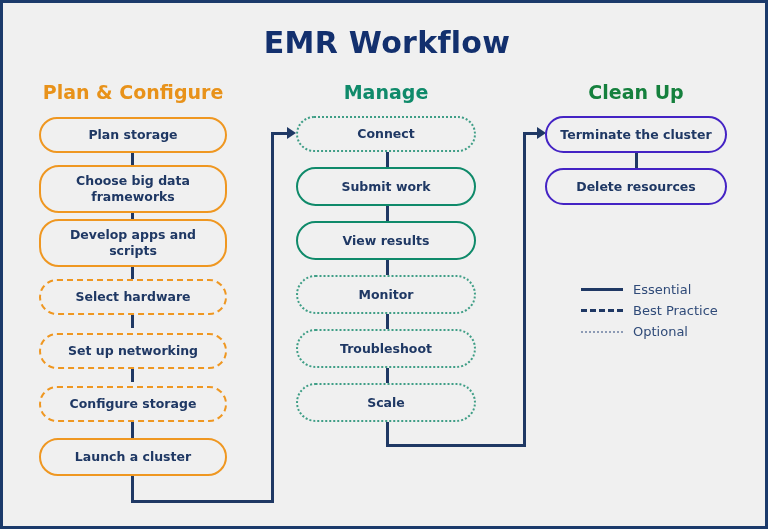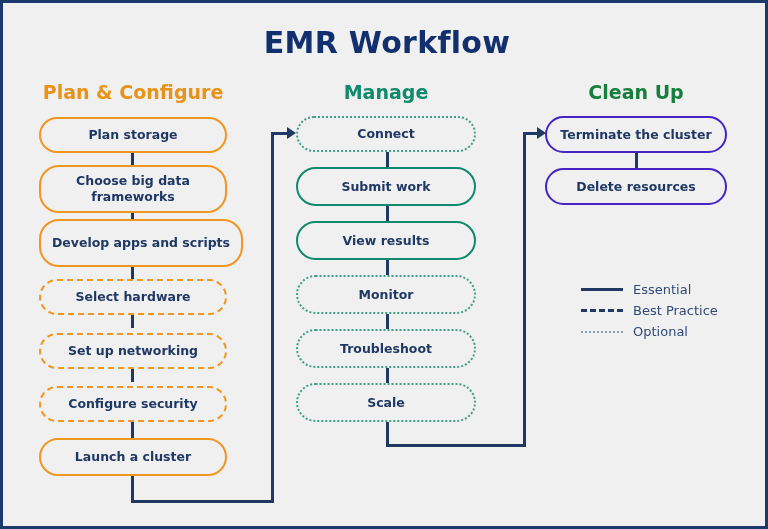--- a/index.html
+++ b/index.html
@@ -112,27 +112,27 @@
   <div class="conn v" style="left:128px;top:209px;height:14px;"></div>
   <div class="conn v" style="left:128px;top:263px;height:14px;"></div>
   <div class="conn v" style="left:128px;top:311px;height:14px;"></div>
   <div class="conn v" style="left:128px;top:365px;height:14px;"></div>
   <div class="conn v" style="left:128px;top:419px;height:16px;"></div>
 
   <div class="node essential-orange" style="left:36px;top:114px;width:188px;height:36px;">Plan storage</div>
 
   <div class="node essential-orange two-line" style="left:36px;top:162px;width:188px;height:48px;">Choose big data frameworks</div>
 
-  <div class="node essential-orange two-line" style="left:36px;top:216px;width:204px;height:48px;">Develop apps and scripts</div>
+  <div class="node essential-orange two-line" style="left:36px;top:216px;width:188px;height:48px;">Develop apps and scripts</div>
 
   <div class="node best-orange" style="left:36px;top:276px;width:188px;height:36px;">Select hardware</div>
 
   <div class="node best-orange" style="left:36px;top:330px;width:188px;height:36px;">Set up networking</div>
 
-  <div class="node best-orange" style="left:36px;top:383px;width:188px;height:36px;">Configure security</div>
+  <div class="node best-orange" style="left:36px;top:383px;width:188px;height:36px;">Configure storage</div>
 
   <div class="node essential-orange" style="left:36px;top:435px;width:188px;height:38px;">Launch a cluster</div>
 
   <div class="conn v" style="left:128px;top:472px;height:28px;"></div>
   <div class="conn h" style="left:128px;top:497px;width:143px;"></div>
   <div class="conn v" style="left:268px;top:129px;height:371px;"></div>
   <div class="conn h" style="left:268px;top:129px;width:18px;"></div>
   <div class="arrow-right" style="left:284px;top:124px;"></div>
 
   <div class="conn v" style="left:383px;top:149px;height:15px;"></div>

